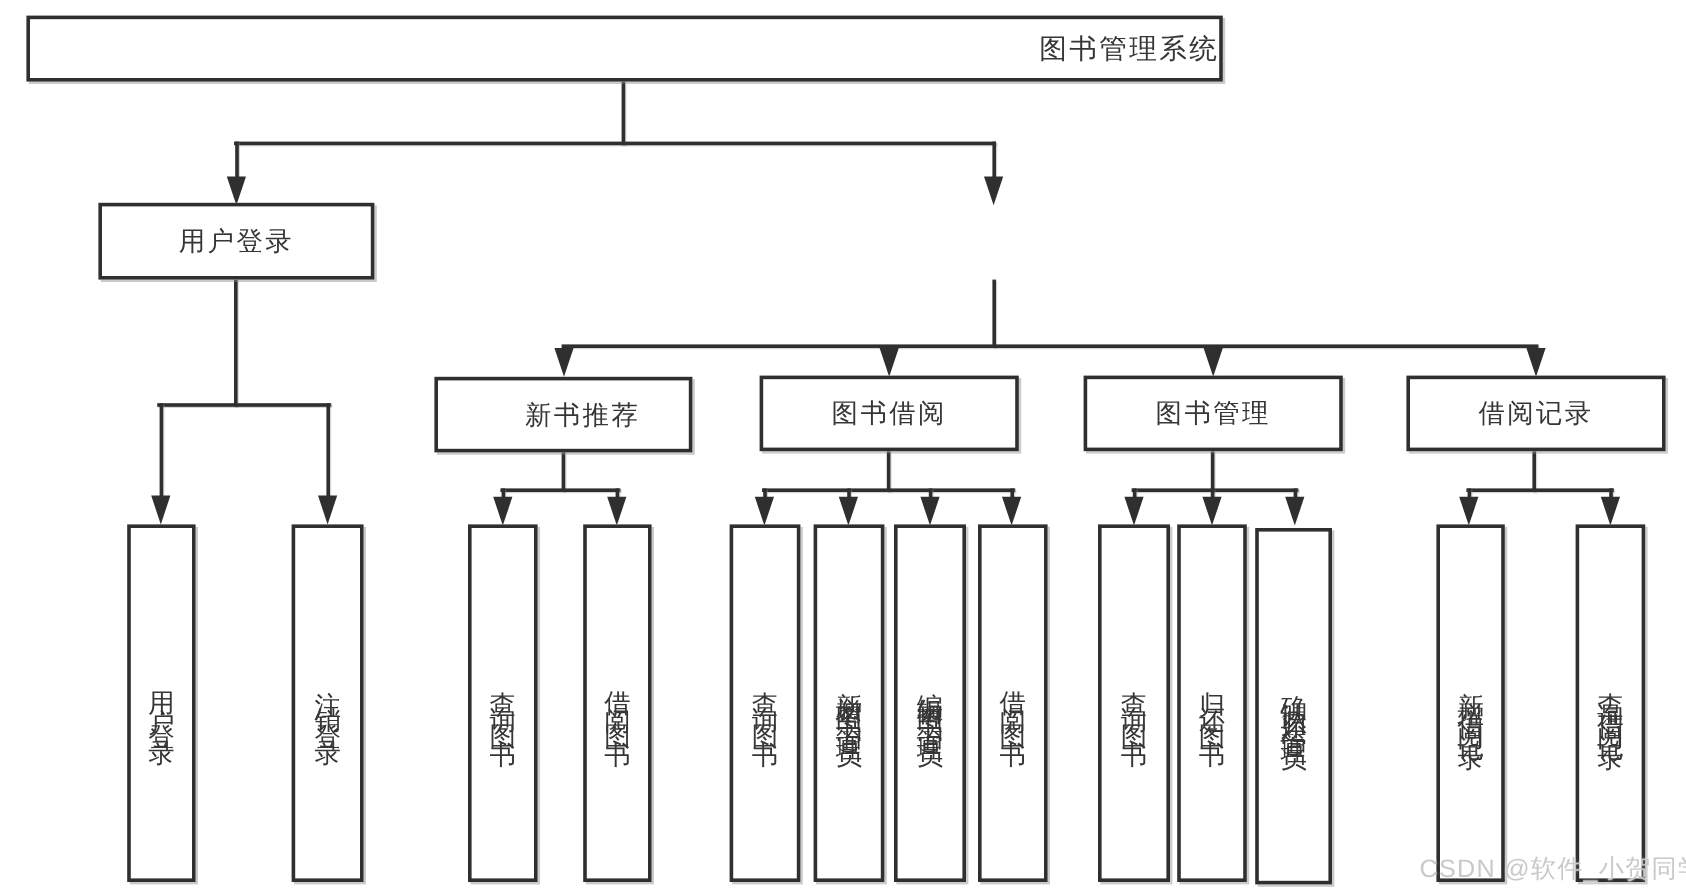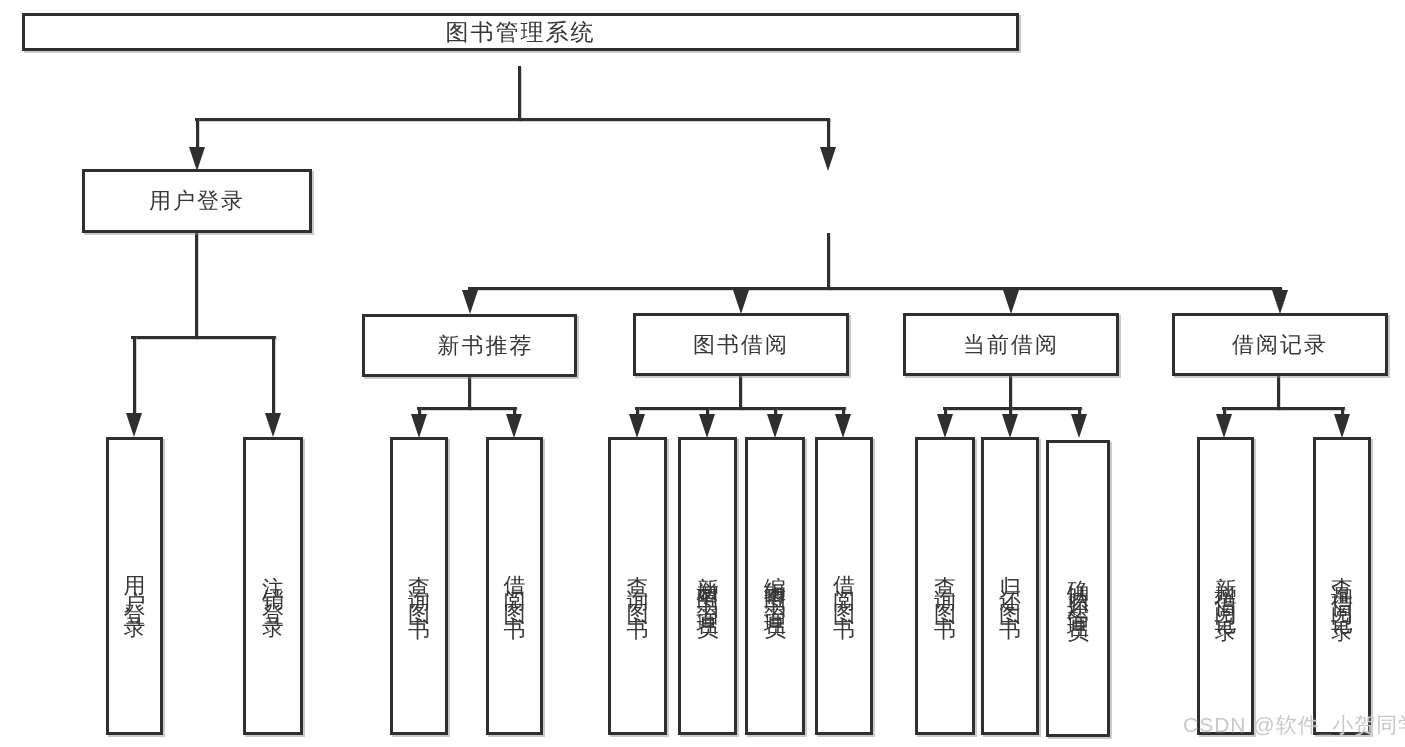--- a/index.html
+++ b/index.html
@@ -56,36 +56,36 @@
     letter-spacing:1px;
     text-shadow:0 0 2px rgba(255,255,255,.7);
     white-space:nowrap;
   }
 </style>
 </head>
 <body>
 
 <div id="canvas">
 
-  <div class="box rootbox" style="left:22px;top:13px;width:997px;height:38px;">
+  <div class="box rootbox" style="left:22px;top:13px;width:997px;height:55px;justify-content:flex-end;">
     <span>图书管理系统</span>
   </div>
 
   <div class="box hbox" style="left:82px;top:169px;width:230px;height:64px;">
     <span>用户登录</span>
   </div>
 
   <div class="box hbox" style="left:362px;top:314px;width:215px;height:63px;padding-left:32px;">
     <span>新书推荐</span>
   </div>
   <div class="box hbox" style="left:633px;top:313px;width:216px;height:63px;">
     <span>图书借阅</span>
   </div>
   <div class="box hbox" style="left:903px;top:313px;width:216px;height:63px;">
-    <span>当前借阅</span>
+    <span>图书管理</span>
   </div>
   <div class="box hbox" style="left:1172px;top:313px;width:216px;height:63px;">
     <span>借阅记录</span>
   </div>
 
   <div class="box" style="left:106px;top:437px;width:57px;height:298px;">
     <span class="vtext sp4">用户登录</span>
   </div>
   <div class="box" style="left:243px;top:437px;width:60px;height:298px;">
     <span class="vtext sp4">注销登录</span>

